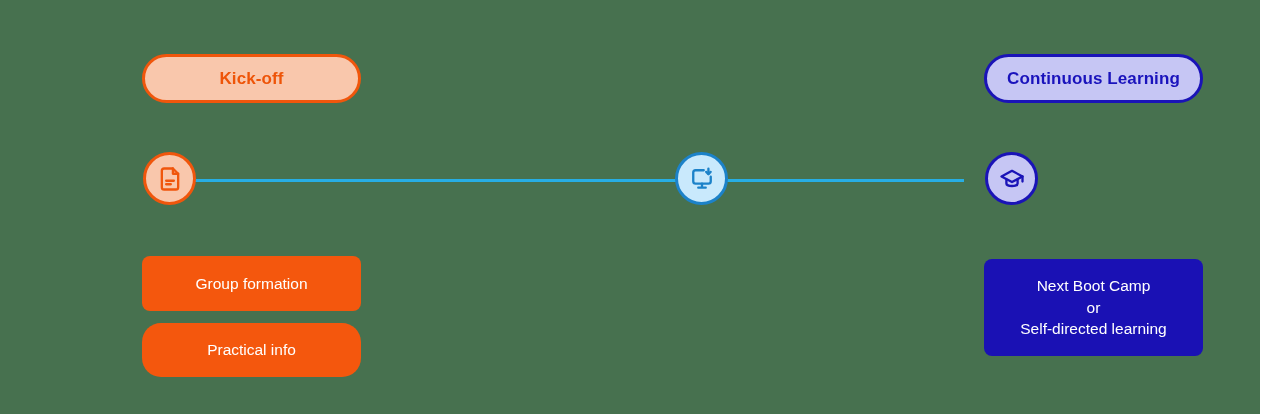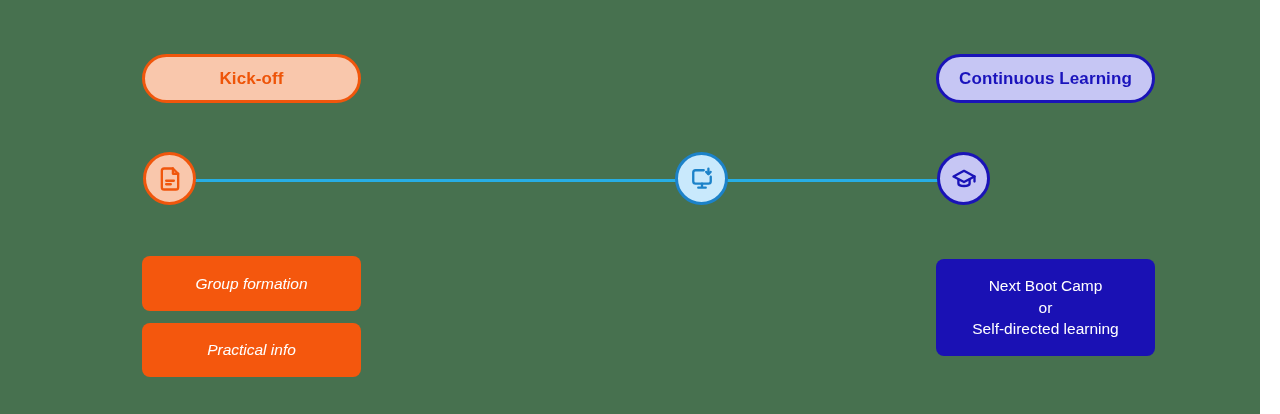--- a/index.html
+++ b/index.html
@@ -20,21 +20,21 @@
   }
   .column {
     position: absolute;
     top: 0;
     width: 219px;
     height: 414px;
   }
   .col-0 { left: 142px; }
   .col-1 { left: 408px; }
   .col-2 { left: 674px; }
-  .col-3 { left: 936px; }
+  .col-3 { left: 984px; }
 
   .pill {
     position: absolute;
     top: 54px;
     left: 0;
     right: 0;
     height: 49px;
     box-sizing: border-box;
     border: 3px solid var(--accent);
     background: var(--pill-fill);
@@ -83,22 +83,22 @@
     background: var(--box-fill);
     color: var(--box-text);
     border-radius: 8px;
     display: flex;
     align-items: center;
     justify-content: center;
     text-align: center;
     box-sizing: border-box;
     padding: 2px 0;
   }
-  .col-multi .box { min-height: 55px; font-style: italic; }
-  .col-multi .box:last-child { min-height: 54px; }
+  .col-multi .box { min-height: 55px; }
+  .col-multi .box:last-child { min-height: 54px; border-radius: 19px; }
   .col-single .box { min-height: 97px; }
   .box-text {
     font-size: 15.5px;
     line-height: 1.4;
     white-space: pre-line;
   }
 </style>
 </head>
 <body>
 

